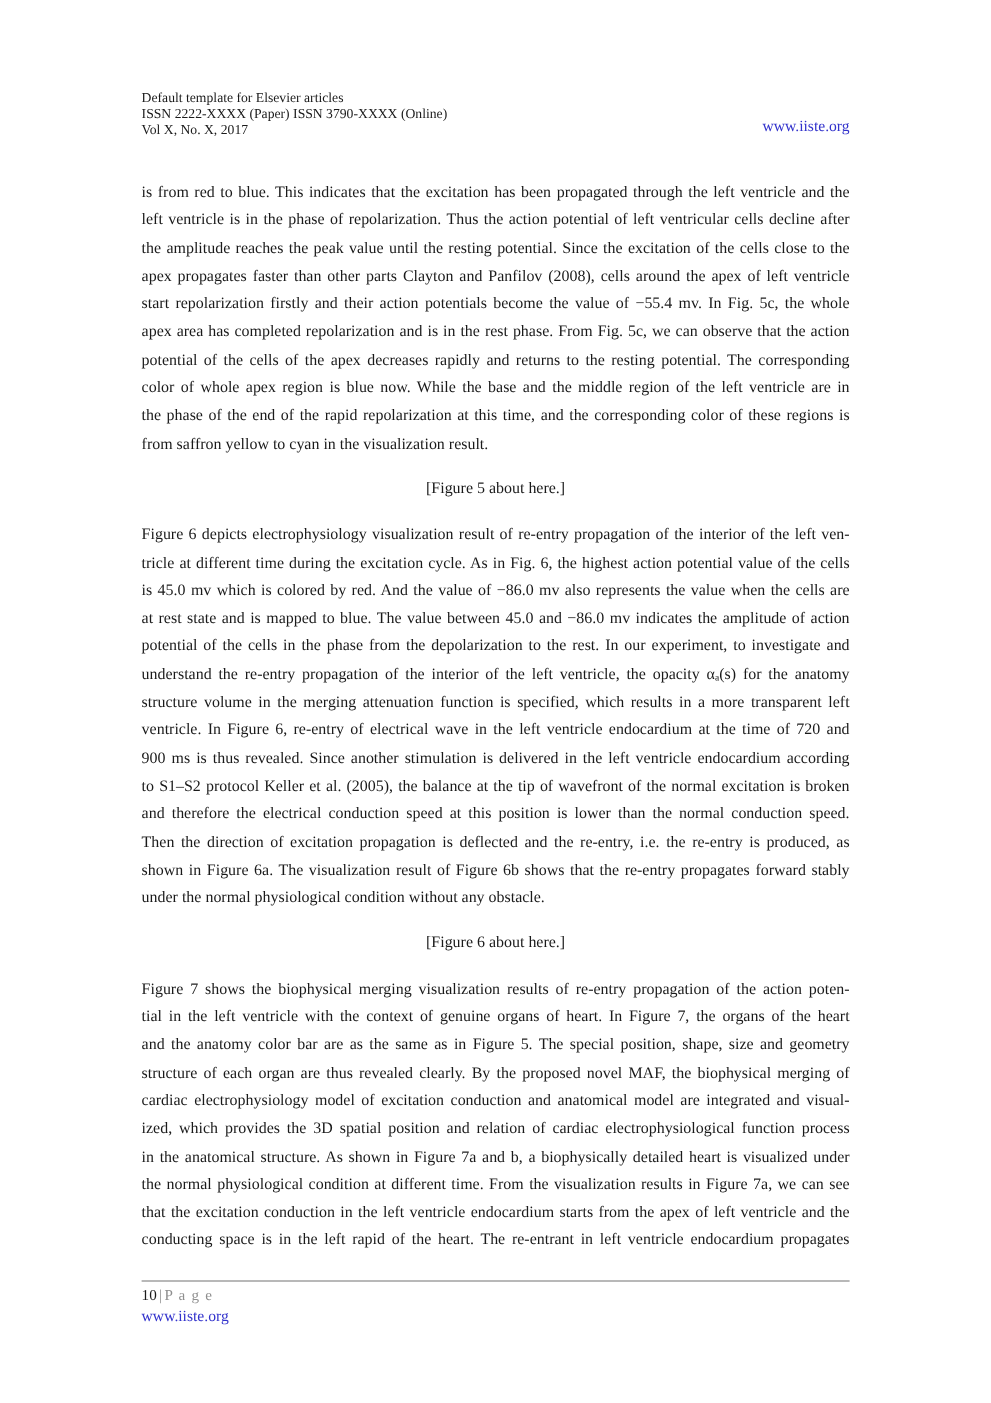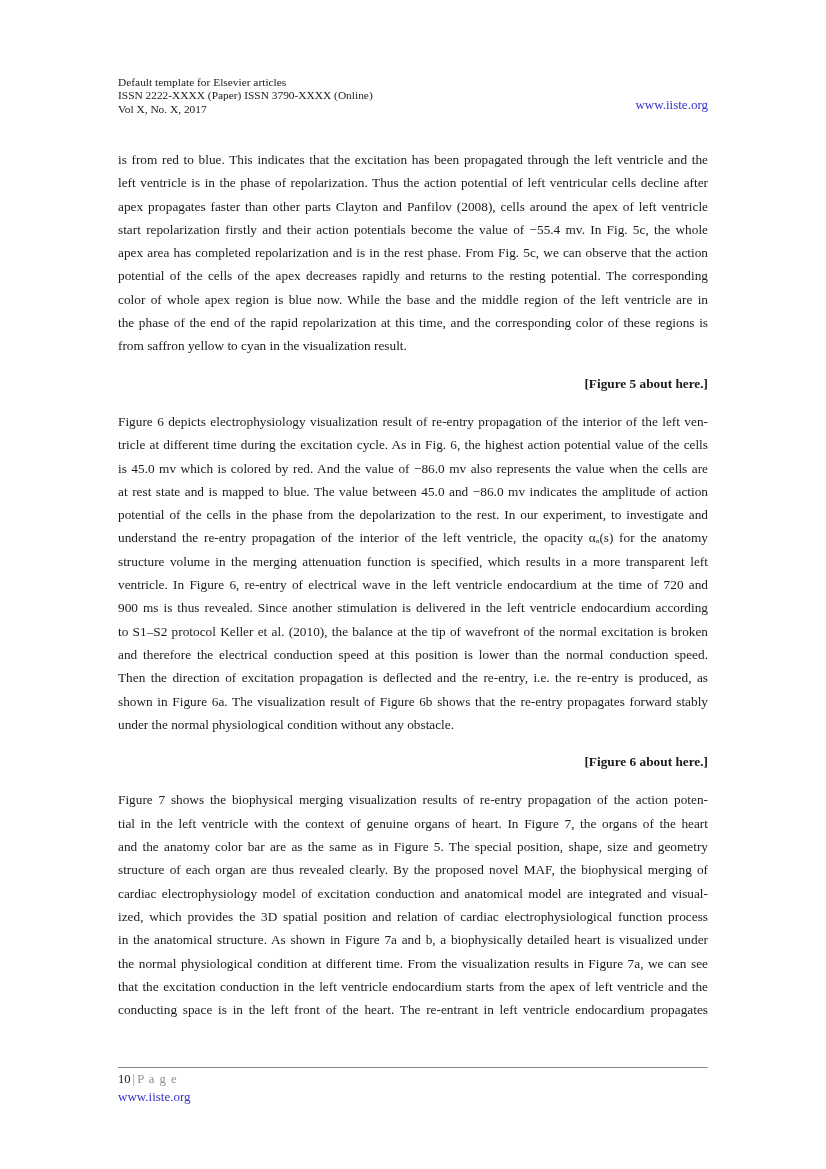--- a/index.html
+++ b/index.html
@@ -30,23 +30,22 @@
   }
   
   .content{
     position:absolute;left:118px;top:148px;width:590px;
     font-size:13.3px;line-height:23.3px;
   }
   .para{text-align:justify;}
   .line{text-align:justify;text-align-last:justify;font-family:Liberation Serif, serif;}
   .line.no-just{text-align-last:left;}
   .fig-placeholder{
-    text-align:right;
+    text-align:center;
     margin:14px 0 15px 0;
-    font-weight:bold;
   }
   
   .footer{
     position:absolute;left:118px;top:1067px;width:590px;
     font-size:12.6px;line-height:17px;
   }
   .footer-rule{border-top:1px solid var(--rule);margin-bottom:3px;}
   .footer-pageline{color:var(--text);}
   .footer-sep{color:var(--muted);padding:0 2px;}
   .footer-pageword{color:var(--muted);letter-spacing:1px;}
@@ -61,57 +60,58 @@
     <div class="header-line">Default template for Elsevier articles</div>
     <div class="header-line">ISSN 2222-XXXX (Paper) ISSN 3790-XXXX (Online)</div>
     <div class="header-line">Vol X, No. X, 2017</div>
     <a href="#" class="header-link">www.iiste.org</a>
   </div>
 
   <div class="content">
     <div class="para">
         <div class="line">is from red to blue. This indicates that the excitation has been propagated through the left ventricle and the</div>
         <div class="line">left ventricle is in the phase of repolarization. Thus the action potential of left ventricular cells decline after</div>
+        <div class="line">the amplitude reaches the peak value until the resting potential. Since the excitation of the cells close to the</div>
         <div class="line">apex propagates faster than other parts Clayton and Panfilov (2008), cells around the apex of left ventricle</div>
         <div class="line">start repolarization firstly and their action potentials become the value of −55.4 mv.  In Fig. 5c, the whole</div>
         <div class="line">apex area has completed repolarization and is in the rest phase. From Fig. 5c, we can observe that the action</div>
         <div class="line">potential of the cells of the apex decreases rapidly and returns to the resting potential.  The corresponding</div>
         <div class="line">color of whole apex region is blue now.  While the base and the middle region of the left ventricle are in</div>
         <div class="line">the phase of the end of the rapid repolarization at this time, and the corresponding color of these regions is</div>
         <div class="line no-just">from saffron yellow to cyan in the visualization result.</div>
       </div>
     <div class="fig-placeholder">[Figure 5 about here.]</div>
     <div class="para">
         <div class="line">Figure 6  depicts electrophysiology visualization result of re-entry propagation of the interior of the left ven-</div>
         <div class="line">tricle at different time during the excitation cycle. As in Fig. 6, the highest action potential value of the cells</div>
         <div class="line">is 45.0 mv which is colored by red. And the value of −86.0 mv also represents the value when the cells are</div>
         <div class="line">at rest state and is mapped to blue. The value between 45.0 and −86.0 mv indicates the amplitude of action</div>
         <div class="line">potential of the cells in the phase from the depolarization to the rest.  In our experiment, to investigate and</div>
         <div class="line">understand the re-entry propagation of the interior of the left ventricle, the opacity αₐ(s) for the anatomy</div>
         <div class="line">structure volume in the merging attenuation function is specified, which results in a more transparent left</div>
         <div class="line">ventricle.  In Figure 6, re-entry of electrical wave in the left ventricle endocardium at the time of 720 and</div>
         <div class="line">900 ms is thus revealed. Since another stimulation is delivered in the left ventricle endocardium according</div>
-        <div class="line">to S1–S2 protocol Keller et al. (2010), the balance at the tip of wavefront of the normal excitation is broken</div>
+        <div class="line">to S1–S2 protocol Keller et al. (2005), the balance at the tip of wavefront of the normal excitation is broken</div>
         <div class="line">and therefore the electrical conduction speed at this position is lower than the normal conduction speed.</div>
         <div class="line">Then the direction of excitation propagation is deflected and the re-entry, i.e.  the re-entry is produced, as</div>
         <div class="line">shown in Figure 6a. The visualization result of Figure 6b shows that the re-entry propagates forward stably</div>
         <div class="line no-just">under the normal physiological condition without any obstacle.</div>
       </div>
     <div class="fig-placeholder">[Figure 6 about here.]</div>
     <div class="para">
         <div class="line">Figure 7  shows the biophysical merging visualization results of re-entry propagation of the action poten-</div>
         <div class="line">tial in the left ventricle with the context of genuine organs of heart.  In Figure 7, the organs of the heart</div>
         <div class="line">and the anatomy color bar are as the same as in Figure 5.  The special position, shape, size and geometry</div>
         <div class="line">structure of each organ are thus revealed clearly.  By the proposed novel MAF, the biophysical merging of</div>
         <div class="line">cardiac electrophysiology model of excitation conduction and anatomical model are integrated and visual-</div>
         <div class="line">ized, which provides the 3D spatial position and relation of cardiac electrophysiological function process</div>
         <div class="line">in the anatomical structure. As shown in Figure 7a and b, a biophysically detailed heart is visualized under</div>
         <div class="line">the normal physiological condition at different time. From the visualization results in Figure 7a, we can see</div>
         <div class="line">that the excitation conduction in the left ventricle endocardium starts from the apex of left ventricle and the</div>
-        <div class="line">conducting space is in the left front of the heart.  The re-entrant in left ventricle endocardium propagates</div>
+        <div class="line">conducting space is in the left rapid of the heart.  The re-entrant in left ventricle endocardium propagates</div>
       </div>
   </div>
 
   <div class="footer">
     <div class="footer-rule"></div>
     <div class="footer-pageline"><span>10</span><span class="footer-sep">|</span><span class="footer-pageword">P a g e</span></div>
     <div><a href="#" class="footer-link">www.iiste.org</a></div>
   </div>
 
 </div>

